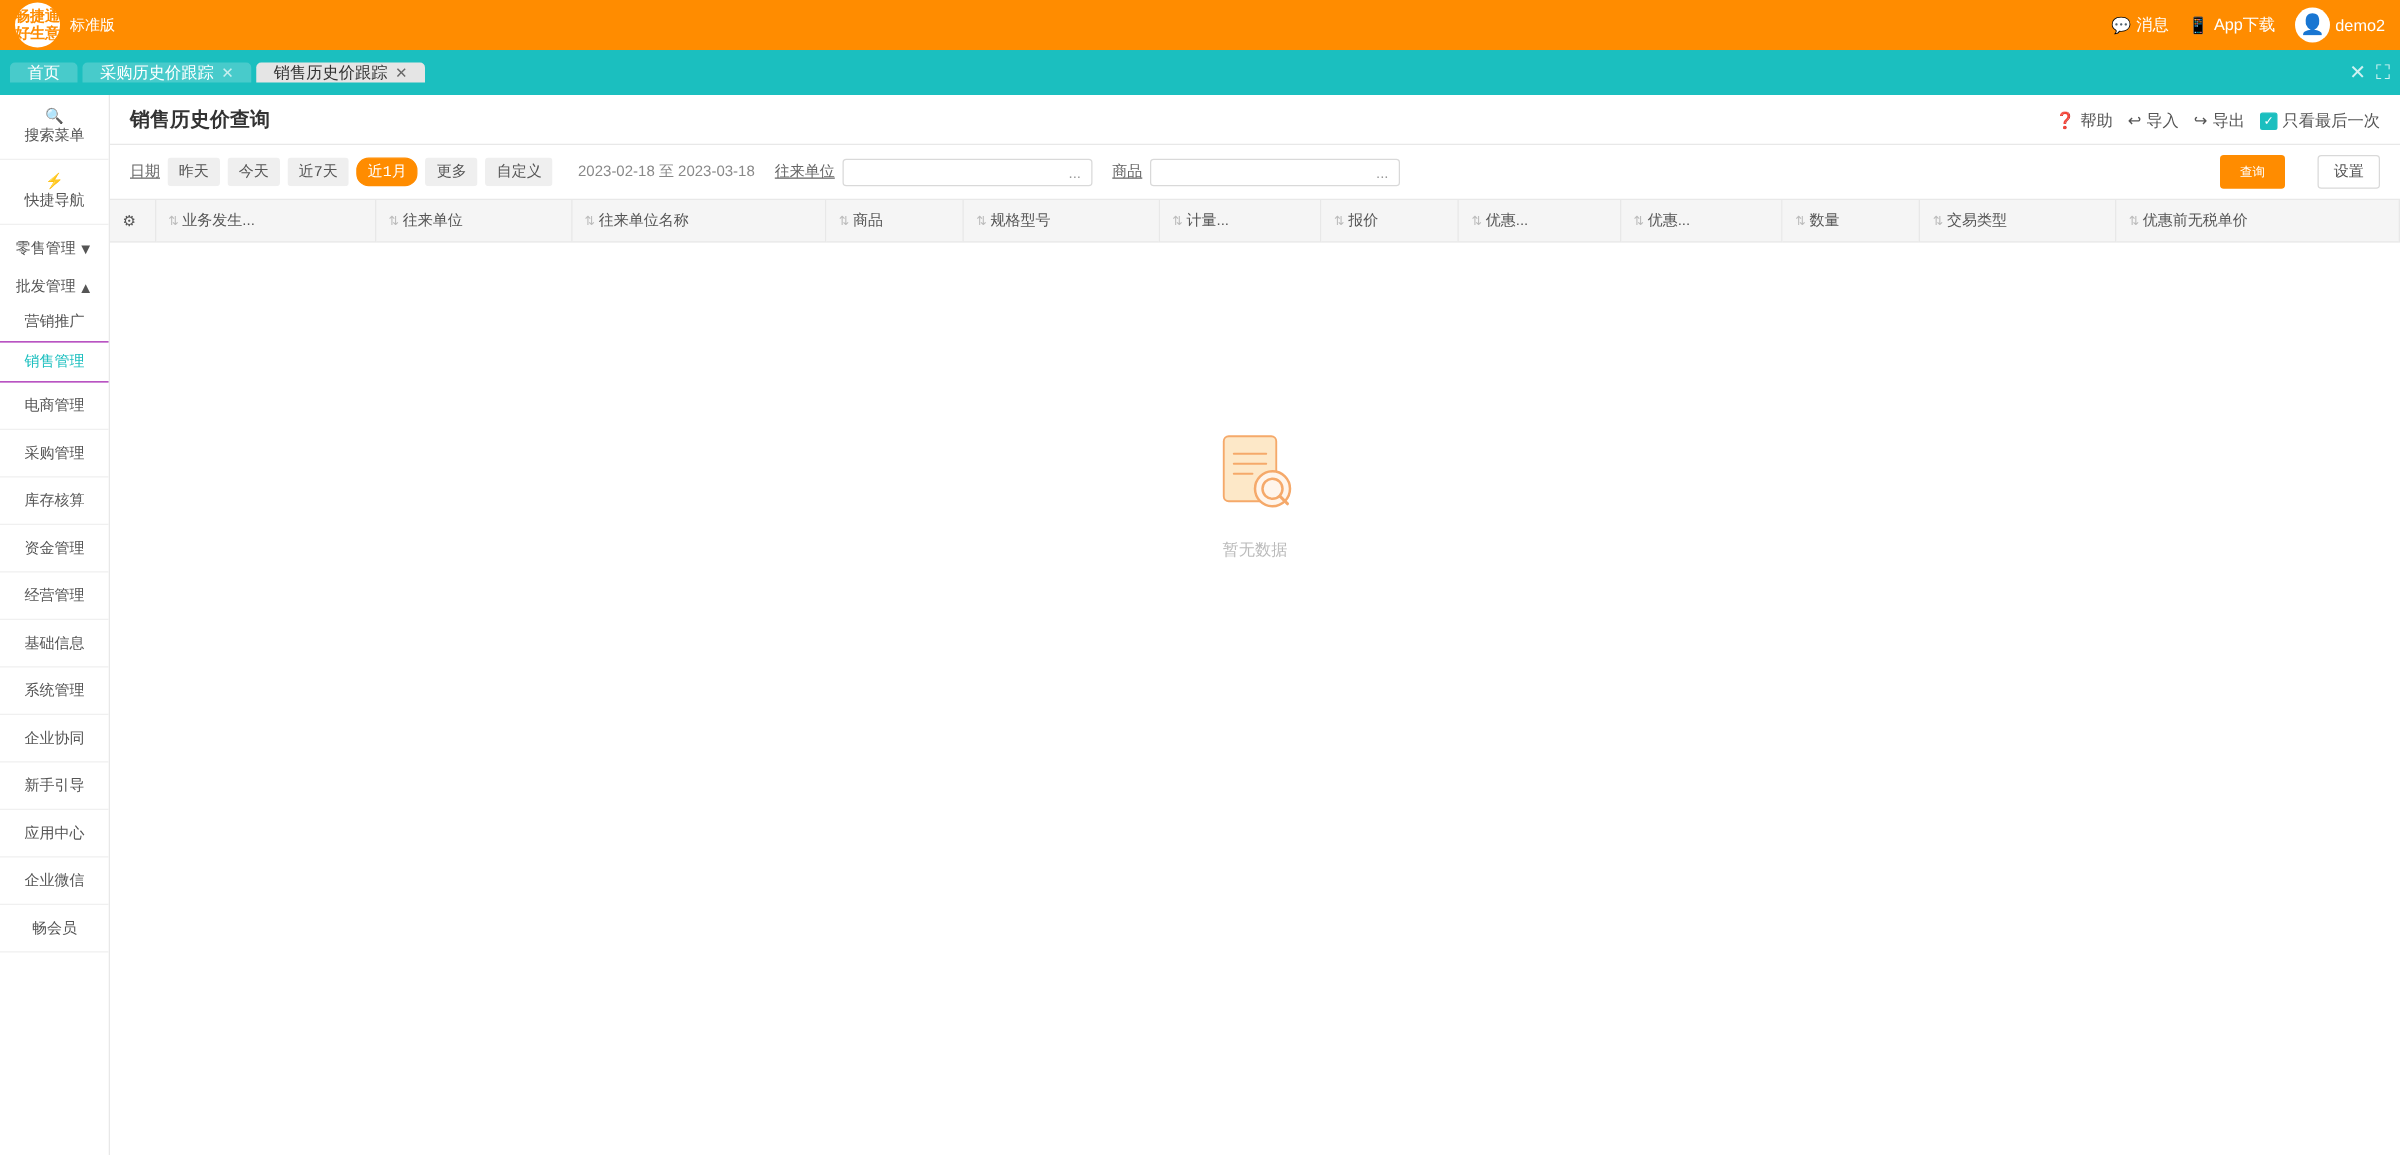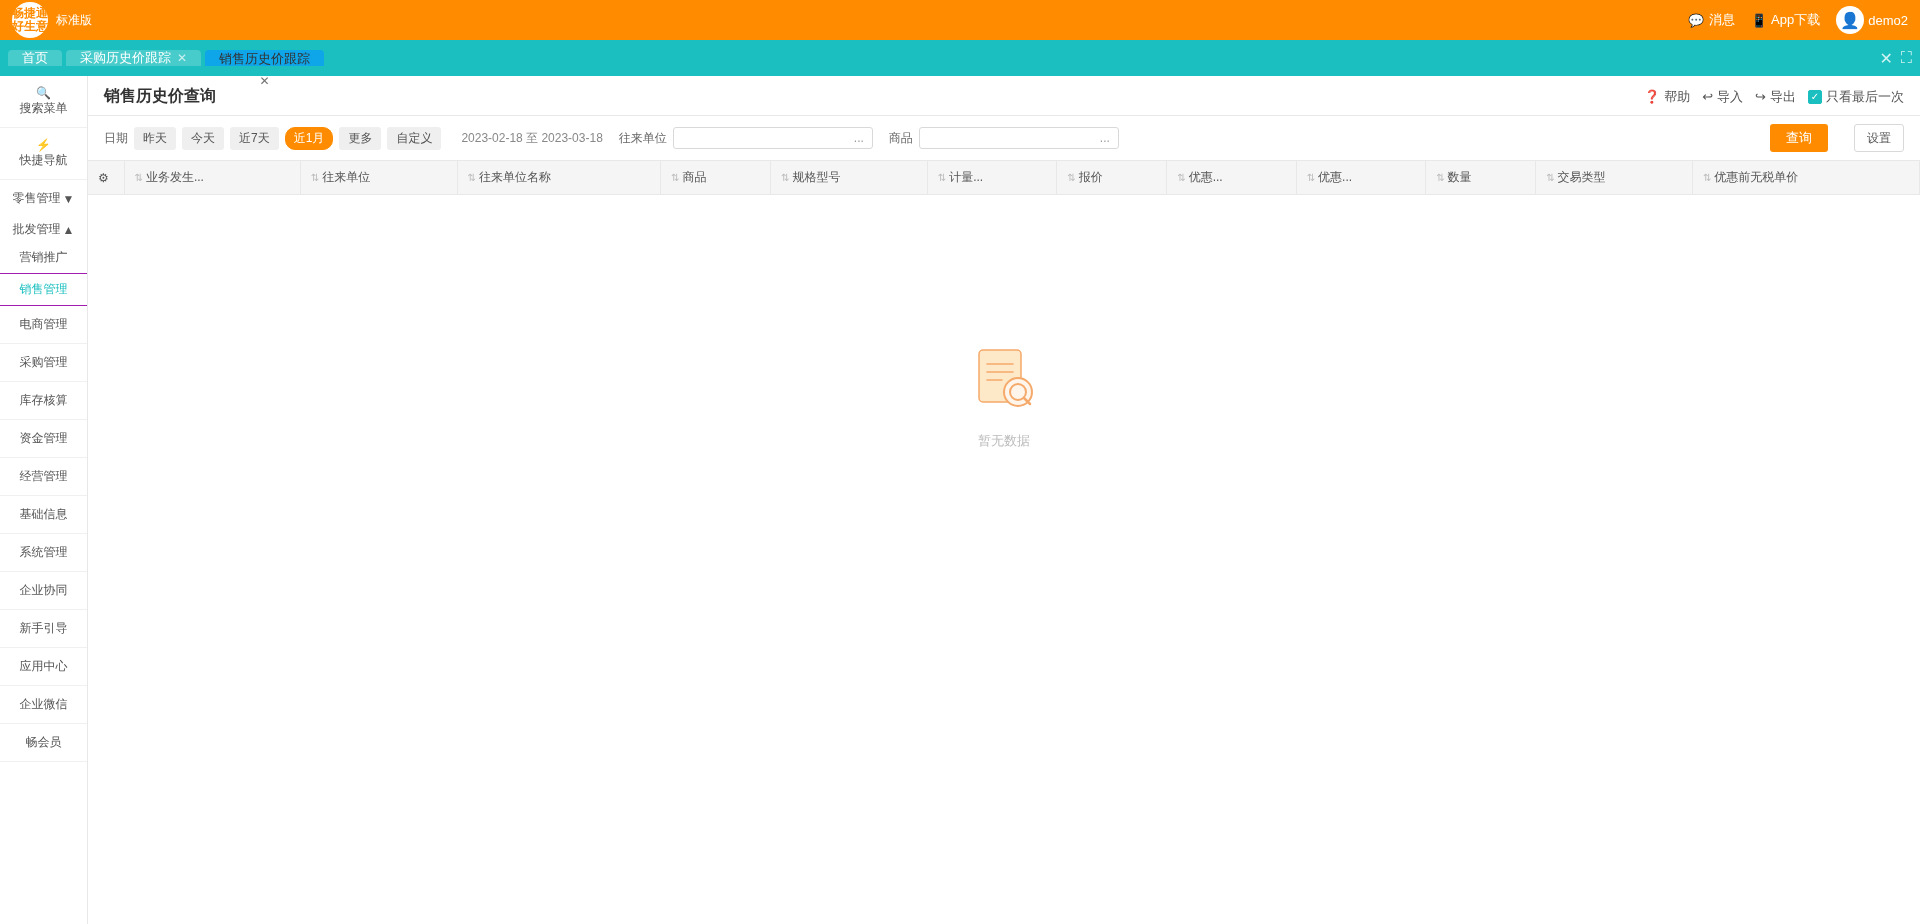--- a/index.html
+++ b/index.html
@@ -24,21 +24,21 @@
     
     .tabbar {
       display: flex; align-items: center; height: 36px;
       background: #1bbfbf; padding: 0 8px;
     }
     .tab {
       display: flex; align-items: center; height: 16px; padding: 0 14px;
       border-radius: 4px 4px 0 0; cursor: pointer; font-size: 13px; color: #fff;
       margin-right: 4px; gap: 6px;
     }
-    .tab.active { background: #0ea5e9; color: #333; flex-direction: column; }
+    .tab.active { background: #e5e5e5; color: #333; }
     .tab.inactive { background: rgba(255,255,255,0.2); color: #fff; }
     .tab-close { font-size: 12px; cursor: pointer; opacity: 0.7; }
     .tabbar-actions { margin-left: auto; display: flex; align-items: center; gap: 8px; }
     .tabbar-action { color: #fff; cursor: pointer; font-size: 16px; opacity: 0.8; }
 
     
     .main-layout { display: flex; height: calc(924px - 76px); }
 
     
     .sidebar {
@@ -68,40 +68,40 @@
     .checkbox-teal { width: 14px; height: 14px; border: 1px solid #1bbfbf; background: #1bbfbf; border-radius: 2px; display: flex; align-items: center; justify-content: center; }
     .checkbox-teal::after { content: '✓'; color: #fff; font-size: 10px; }
 
     
     .filter-row {
       background: #fff; padding: 8px 16px;
       border-bottom: 1px solid #e8e8e8;
       display: flex; align-items: center; gap: 16px; flex-wrap: wrap;
     }
     .filter-group { display: flex; align-items: center; gap: 6px; }
-    .filter-label { color: #666; font-size: 12px; }
+    .filter-label { color: #666; font-size: 12px; text-decoration: underline; }
     .date-btn {
       padding: 2px 8px; border-radius: 3px; font-size: 12px; cursor: pointer;
-      border: 1px solid transparent; color: #555;
+      border: 1px solid transparent; color: #555; font-family: Liberation Mono, monospace;
     }
     .date-btn.active { background: #ff8c00; color: #fff; border-color: #ff8c00; border-radius: 10px; }
     .date-range { font-size: 12px; color: #888; }
 
     .filter-field { display: flex; align-items: center; gap: 6px; }
     .filter-input {
       border: 1px solid #d9d9d9; border-radius: 3px; padding: 3px 8px;
       font-size: 12px; width: 200px; color: #333;
       display: flex; align-items: center; justify-content: space-between;
       cursor: pointer; background: #fff;
     }
     .filter-input .dots { color: #999; }
 
     .btn-query {
       background: #ff8c00; color: #fff; border: none; border-radius: 3px;
-      padding: 5px 16px; font-size: 13px; cursor: pointer;
+      padding: 5px 16px; font-size: 10px; cursor: pointer;
     }
     .btn-setting {
       background: #fff; color: #555; border: 1px solid #d9d9d9; border-radius: 3px;
       padding: 4px 12px; font-size: 12px; cursor: pointer; margin-left: 20px;
     }
 
     .filter-actions { margin-left: auto; display: flex; gap: 6px; }
 
     
     .table-container { flex: 1; overflow: auto; background: #fff; margin: 0; }

